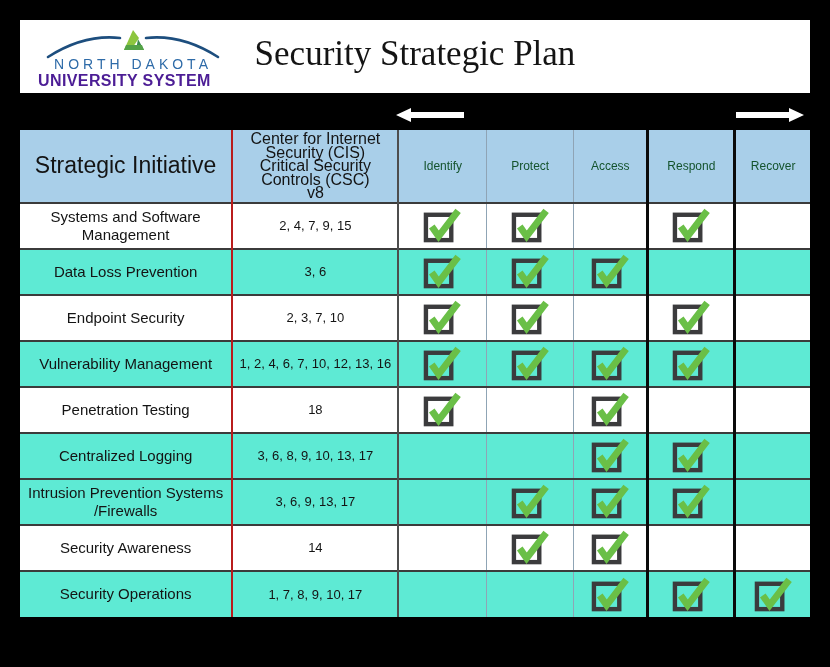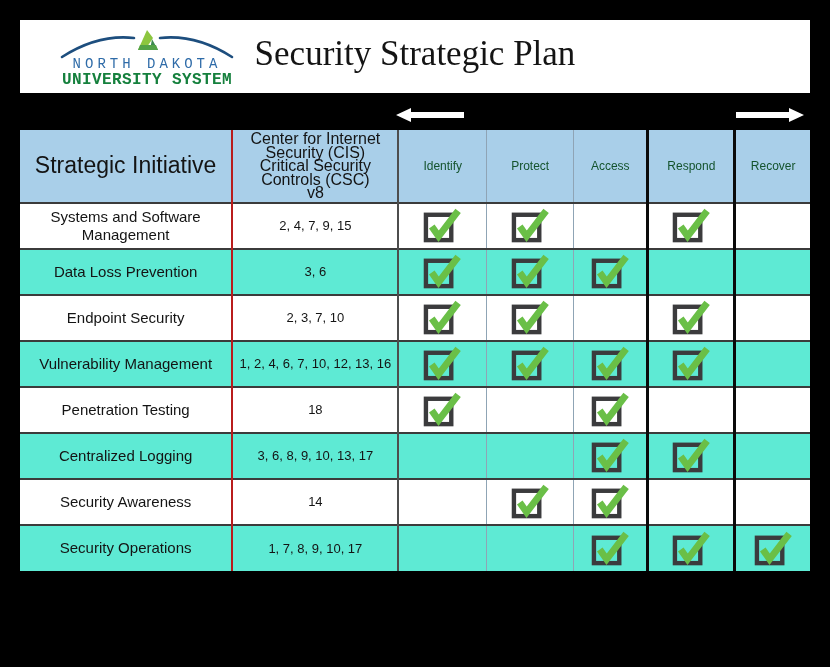--- a/index.html
+++ b/index.html
@@ -1,24 +1,24 @@
 <!DOCTYPE html>
 <html><head>
 <meta charset="utf-8">
 <style>
   html,body{margin:0;padding:0;background:#000;}
   #page{position:relative;width:830px;height:667px;background:#000;overflow:hidden;
         font-family:"Liberation Sans",sans-serif;}
 
   
   .banner{position:absolute;left:20px;top:20px;width:790px;height:73px;background:#fff;}
-  .logo{position:absolute;left:32px;top:4px;width:190px;height:66px;font-family:Liberation Mono, monospace;}
+  .logo{position:absolute;left:18px;top:4px;width:190px;height:66px;}
   .logo-art{display:block;margin:0 auto;}
   .logo-line1{margin-top:-3px;text-align:center;color:#2e6ba8;font-size:14px;letter-spacing:4px;line-height:15px;}
-  .logo-line2{text-align:center;color:#15803d;font-size:16px;font-weight:bold;letter-spacing:0.4px;line-height:17px;}
+  .logo-line2{color:#4c1d95;font-size:16px;font-weight:bold;letter-spacing:0.4px;line-height:17px;}
   .banner-title{position:absolute;left:0;right:0;top:14px;text-align:center;
         font-family:"Liberation Serif",serif;font-size:35px;color:#141414;}
 
   
   .arrow{position:absolute;top:107px;}
   .arrow.left{left:396px;}
   .arrow.right{left:736px;}
 
   
   table{position:absolute;left:20px;top:130px;width:790px;border-collapse:collapse;table-layout:fixed;}
@@ -229,20 +229,45 @@
             </svg>
           </td>
       <td class="td-check">
             <svg width="43" height="39" viewBox="0 0 44 40">
               <rect x="5" y="9" width="26" height="26" fill="none" stroke="#3b3b3d" stroke-width="4.5"></rect>
               <path d="M11 21 L18 31 L38 5" fill="none" stroke="#6abf47" stroke-width="7"></path>
             </svg>
           </td>
       <td class="td-check"></td>
     </tr>
+        <tr class="row blue">
+      <td class="td-initiative">Intrusion Prevention Systems
+/Firewalls</td>
+      <td class="td-cis">3, 6, 9, 13, 17</td>
+      <td class="td-check"></td>
+      <td class="td-check">
+            <svg width="43" height="39" viewBox="0 0 44 40">
+              <rect x="5" y="9" width="26" height="26" fill="none" stroke="#3b3b3d" stroke-width="4.5"></rect>
+              <path d="M11 21 L18 31 L38 5" fill="none" stroke="#6abf47" stroke-width="7"></path>
+            </svg>
+          </td>
+      <td class="td-check">
+            <svg width="43" height="39" viewBox="0 0 44 40">
+              <rect x="5" y="9" width="26" height="26" fill="none" stroke="#3b3b3d" stroke-width="4.5"></rect>
+              <path d="M11 21 L18 31 L38 5" fill="none" stroke="#6abf47" stroke-width="7"></path>
+            </svg>
+          </td>
+      <td class="td-check">
+            <svg width="43" height="39" viewBox="0 0 44 40">
+              <rect x="5" y="9" width="26" height="26" fill="none" stroke="#3b3b3d" stroke-width="4.5"></rect>
+              <path d="M11 21 L18 31 L38 5" fill="none" stroke="#6abf47" stroke-width="7"></path>
+            </svg>
+          </td>
+      <td class="td-check"></td>
+    </tr>
         <tr class="row white">
       <td class="td-initiative">Security Awareness</td>
       <td class="td-cis">14</td>
       <td class="td-check"></td>
       <td class="td-check">
             <svg width="43" height="39" viewBox="0 0 44 40">
               <rect x="5" y="9" width="26" height="26" fill="none" stroke="#3b3b3d" stroke-width="4.5"></rect>
               <path d="M11 21 L18 31 L38 5" fill="none" stroke="#6abf47" stroke-width="7"></path>
             </svg>
           </td>

